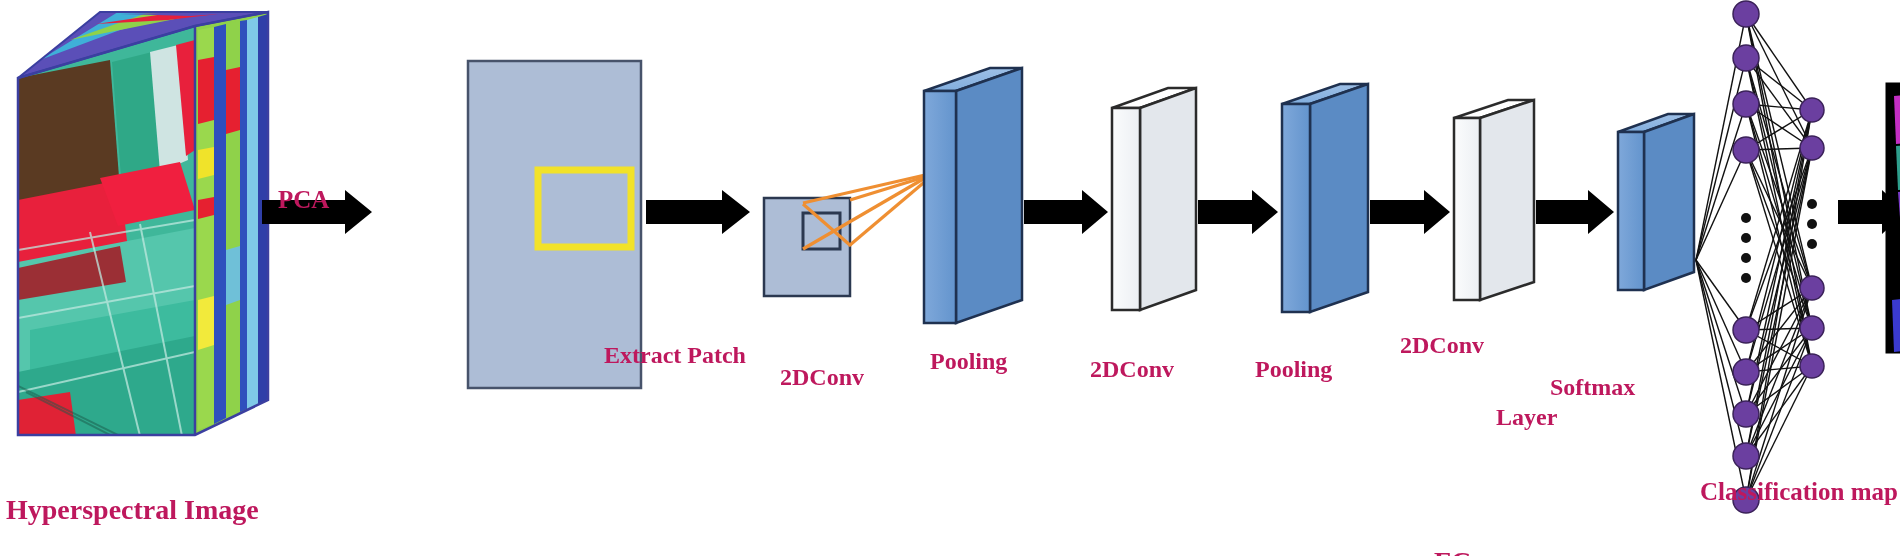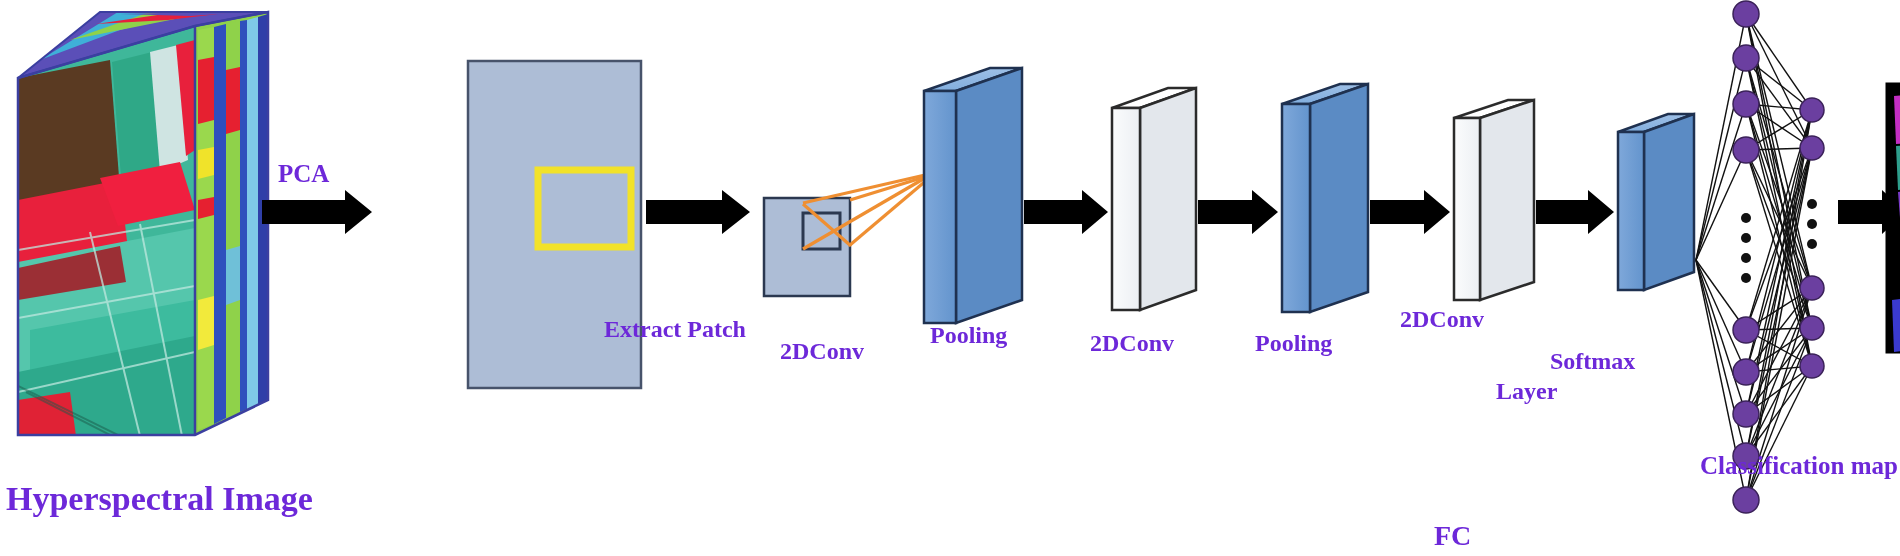--- a/index.html
+++ b/index.html
@@ -1,20 +1,20 @@
 <!DOCTYPE html>
 <html><head>
 <meta charset="utf-8">
 <style>
   html,body{margin:0;padding:0;background:#ffffff;}
   body{width:1900px;height:556px;position:relative;overflow:hidden;
        font-family:"Liberation Serif",serif;}
   .stage{position:absolute;left:0;top:0;width:1900px;height:556px;}
   .lbl{position:absolute;font-family:"Liberation Serif",serif;font-weight:bold;
-       color:#6d28d9;white-space:nowrap;}
+       color:#be185d;white-space:nowrap;margin-top:26px;}
   svg{position:absolute;left:0;top:0;overflow:visible;}
 </style>
 </head>
 <body>
 
 <div class="stage">
 
 <svg width="1900" height="556" viewBox="0 0 1900 556">
   <defs>
     <clipPath id="cubeFront">
@@ -279,21 +279,21 @@
       <polygon points="1806,276 1856,274 1858,300 1808,302" fill="#2e9e8c"></polygon>
       <polygon points="1730,314 1786,310 1790,336 1732,340" fill="#7a3ac8"></polygon>
       <polygon points="1712,300 1730,298 1732,350 1714,352" fill="#3a3ad0"></polygon>
       <polygon points="1790,312 1830,310 1832,330 1792,332" fill="#000000"></polygon>
       <polygon points="1748,96 1762,94 1764,122 1750,124" fill="#1f7a5a"></polygon>
     </g>
     <rect x="1886" y="83" width="168" height="270" fill="none" stroke="#000000" stroke-width="1"></rect>
   </g>
 </svg>
 
-<div class="lbl" style="left:6px;top:480px;font-size:34px;">Hyperspectral Image</div>
+<div class="lbl" style="left:6px;top:468px;font-size:28px;">Hyperspectral Image</div>
 
 <div class="lbl" style="left:278px;top:160px;font-size:25px;">PCA</div>
 
 
 <div class="lbl" style="left:604px;top:316px;font-size:24px;">Extract Patch</div>
 
 <div class="lbl" style="left:780px;top:338px;font-size:24px;">2DConv</div>
 
 <div class="lbl" style="left:930px;top:322px;font-size:24px;">Pooling</div>
 

